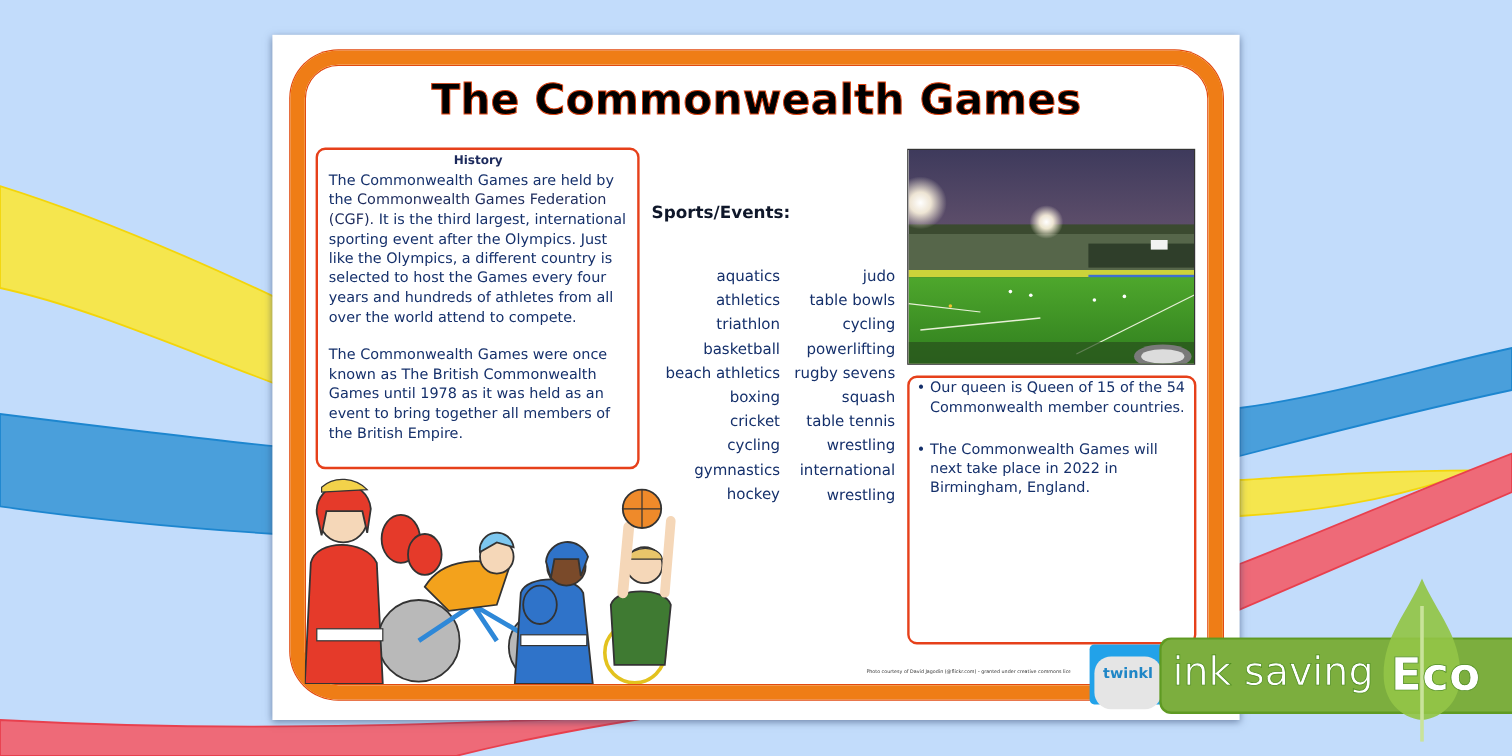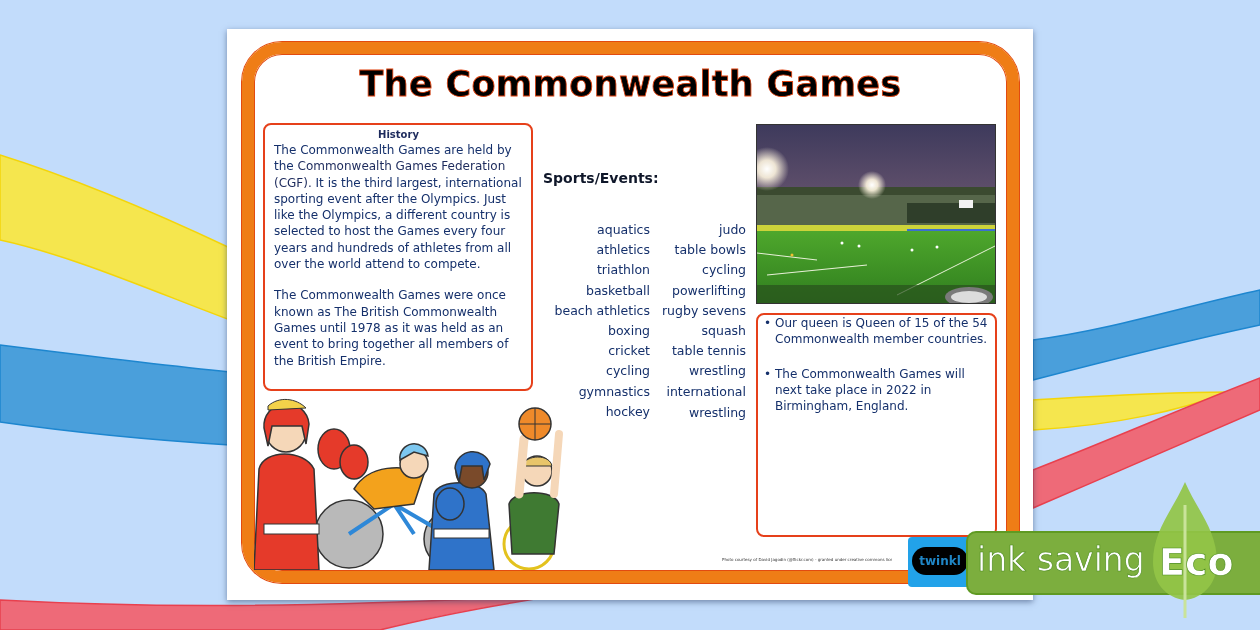--- a/index.html
+++ b/index.html
@@ -63,21 +63,21 @@
 
   .credit {
     position: absolute; left: 722px; top: 557px; width: 170px; font-size: 4px; color: #333; white-space: nowrap; overflow: hidden;
   }
 
   .twinkl {
     position: absolute; left: 908px; top: 537px; width: 64px; height: 50px;
     background: #22a2e9; border-radius: 4px 0 0 4px;
   }
   .twinkl-cloud {
-    position: absolute; left: 4px; top: 10px; width: 56px; height: 28px; background: #000000;
+    position: absolute; left: 4px; top: 10px; width: 56px; height: 44px; background: #e5e5e5;
     border-radius: 14px; font-size: 12px; font-weight: bold; color: #1f86c6; text-align: center; line-height: 28px;
   }
   .eco {
     position: absolute; left: 966px; top: 531px; width: 294px; height: 64px;
     background: #7cae3e; border-radius: 10px 0 0 10px;
     border: 2px solid #5f9a22; border-right: none;
   }
   .eco-text {
     position: absolute; left: 977px; top: 540px; font-size: 33px; color: #ffffff; white-space: nowrap;
     -webkit-text-stroke: 0.6px #4a8a1a;

